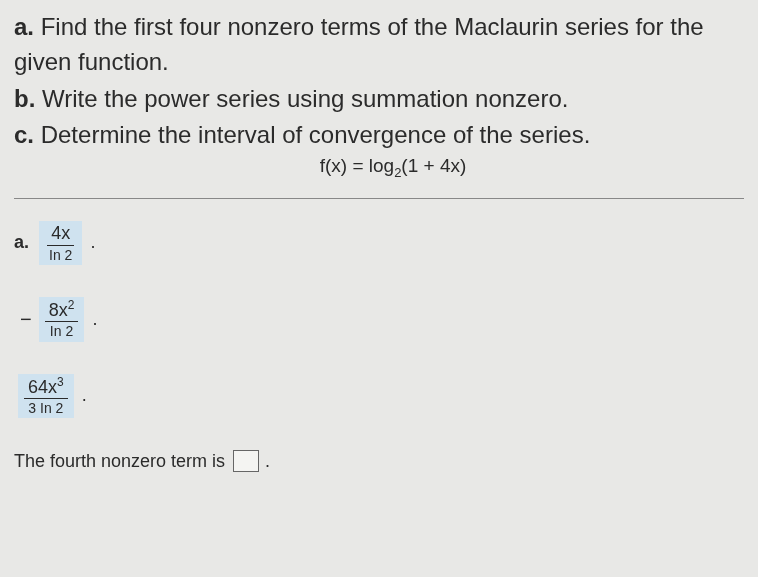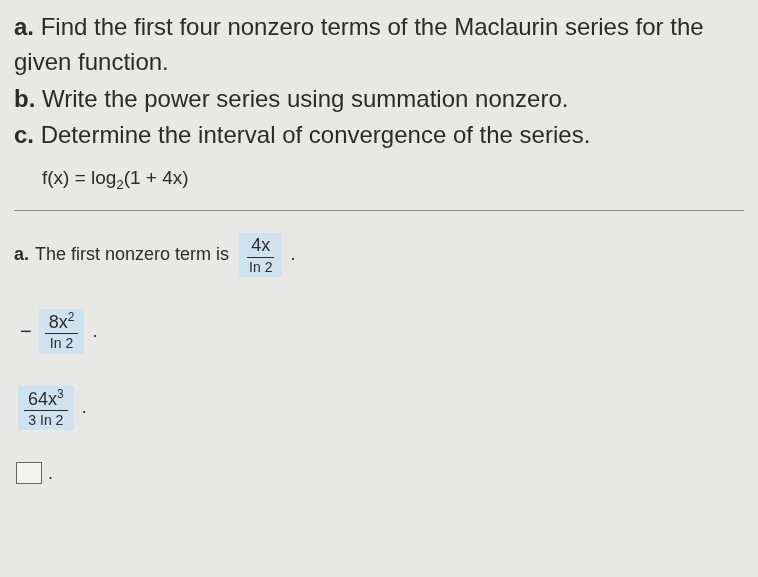--- a/index.html
+++ b/index.html
@@ -7,21 +7,21 @@
   width: 758px;
   height: 577px;
   background: #e8e8e6;
   font-family: Arial, Helvetica, sans-serif;
   color: #2b2b2b;
   padding: 10px 14px;
   position: relative;
 }
 .question-line { font-size: 24px; line-height: 1.45; margin-bottom: 2px; }
 .bold { font-weight: bold; }
-.fn { margin: 14px 0 18px 28px; font-size: 19px; }
+.fn { margin: 2px 0 18px 28px; font-size: 19px; text-align: center; }
 .sub { font-size: 13px; vertical-align: sub; }
 .hr { border: none; border-top: 1px solid #888; margin: 8px 0 22px 0; }
 .answer-row { display: flex; align-items: center; margin-bottom: 32px; font-size: 18px; }
 .answer-row .label { margin-right: 6px; }
 .frac {
   display: inline-flex;
   flex-direction: column;
   align-items: center;
   background: #cfe2ef;
   padding: 2px 6px;
@@ -59,21 +59,20 @@
 </div>
 
 <div class="fn">
   <span>f(x) = log</span><span class="sub">2</span><span>(1 + 4x)</span>
 </div>
 
 <hr class="hr">
 
 <div class="answer-row">
   <span class="bold label">a.</span>
-  <span class="label">The first nonzero term is</span>
   <span class="frac">
     <span class="num">4x</span>
     <span class="den">In 2</span>
   </span>
   <span class="period">.</span>
 </div>
 
 <div class="answer-row">
   <span class="neg">−</span>
   <span class="frac">
@@ -85,15 +84,16 @@
 
 <div class="answer-row">
   <span class="frac">
     <span class="num"><span>64x</span><span class="sup">3</span></span>
     <span class="den">3 In 2</span>
   </span>
   <span class="period">.</span>
 </div>
 
 <div class="answer-row">
+  <span class="label">The fourth nonzero term is</span>
   <span class="inputbox"></span>
   <span class="period">.</span>
 </div>
 
 </body></html>

